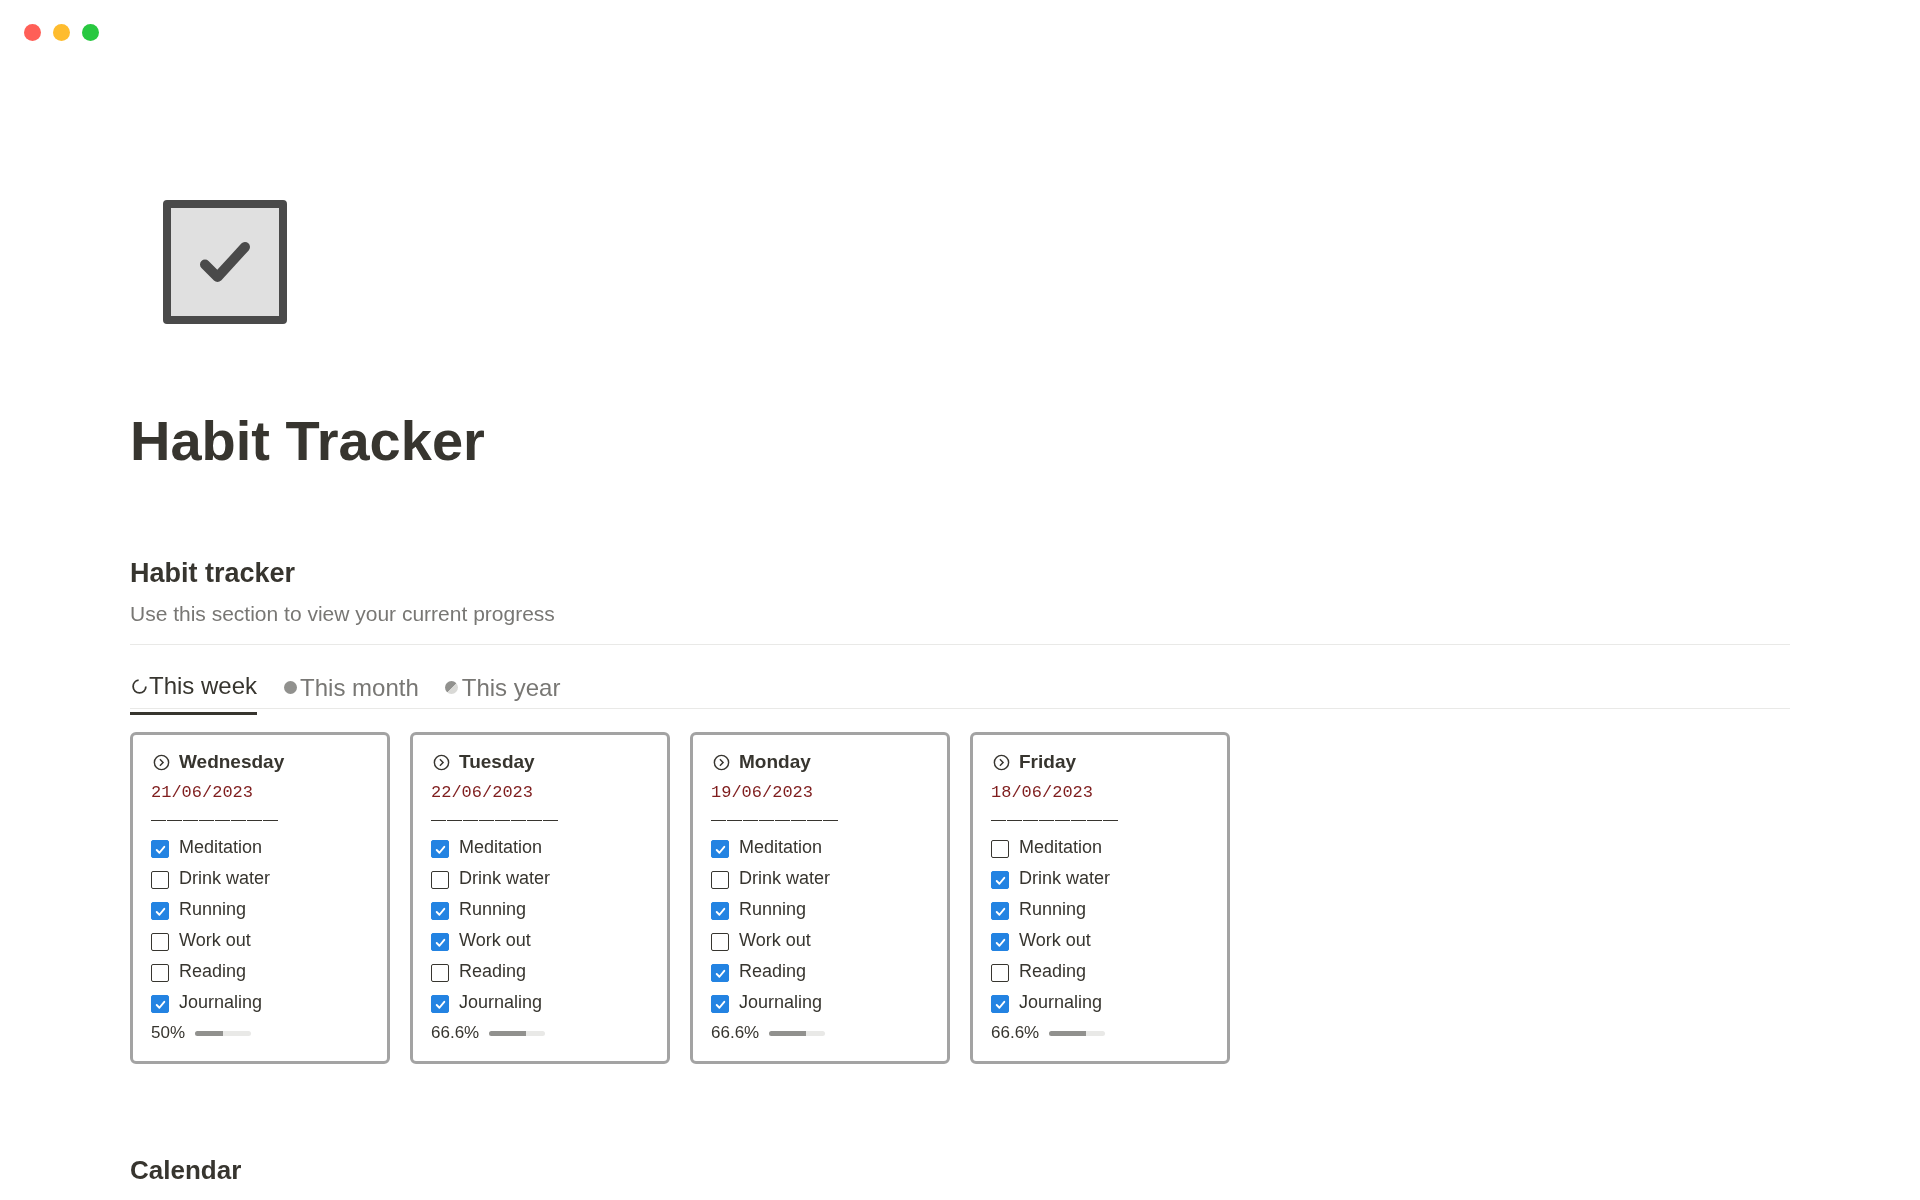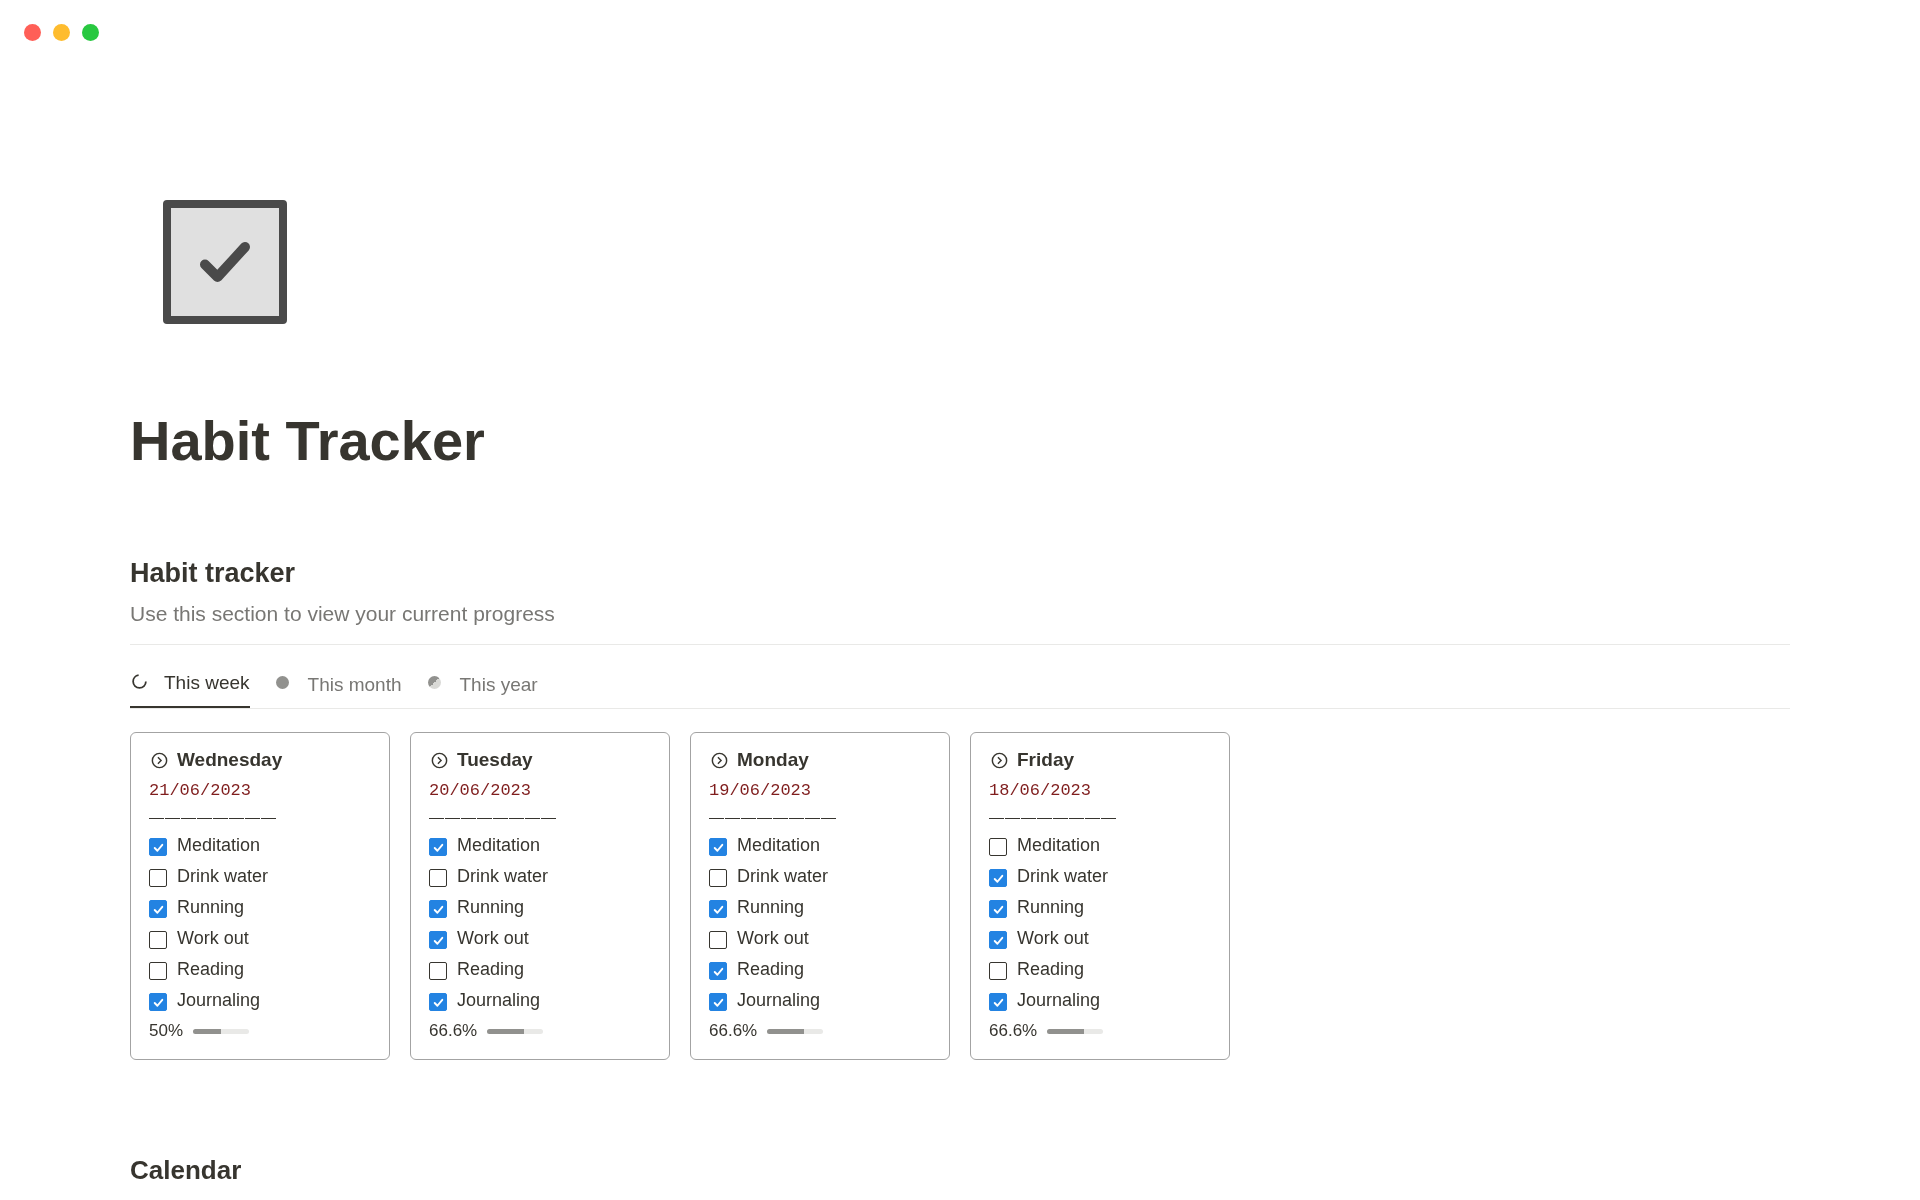--- a/index.html
+++ b/index.html
@@ -87,23 +87,23 @@
     .tabs {
       position: absolute;
       top: 672px;
       left: 130px;
       display: flex;
       gap: 24px;
       align-items: center;
     }
     .tab {
       display: flex;
-      align-items: flex-start;
-      gap: 16px;
-      font-size: 19px;
+      align-items: center;
+      gap: 1px;
+      font-size: 24px;
       color: #787774;
       padding-bottom: 12px;
       cursor: pointer;
     }
     .tab.active {
       color: #37352f;
       border-bottom: 3px solid #37352f;
       font-weight: 500;
     }
     .tab-icon {
@@ -137,21 +137,21 @@
 
     .cards {
       position: absolute;
       top: 732px;
       left: 130px;
       display: flex;
       gap: 20px;
     }
     .card {
       width: 260px;
-      border: 1px solid #a3a3a3;
+      border: 3px solid #a3a3a3;
       border-radius: 6px;
       padding: 16px 18px 18px 18px;
       background: #ffffff;
     }
     .card-header {
       display: flex;
       align-items: center;
       gap: 8px;
       margin-bottom: 10px;
     }
@@ -345,21 +345,21 @@
     <div class="card">
       <div class="card-header">
         <span class="card-header-icon">
           <svg width="19" height="19" viewBox="0 0 24 24" fill="none" stroke="#37352f" stroke-width="1.8">
             <circle cx="12" cy="12" r="9"></circle>
             <polyline points="10 8 14 12 10 16"></polyline>
           </svg>
         </span>
         <span class="card-title">Tuesday</span>
       </div>
-      <div class="card-date">20/06/2023</div>
+      <div class="card-date">22/06/2023</div>
       <div class="card-divider">————————</div>
       <div class="habit-row">
         <span class="habit-check checked">
           <svg viewBox="0 0 24 24" fill="none" stroke="#ffffff" stroke-width="3.5" stroke-linecap="round" stroke-linejoin="round">
             <polyline points="5 13 10 18 19 7"></polyline>
           </svg>
         </span>
         <span class="habit-label">Meditation</span>
       </div>
       <div class="habit-row">

